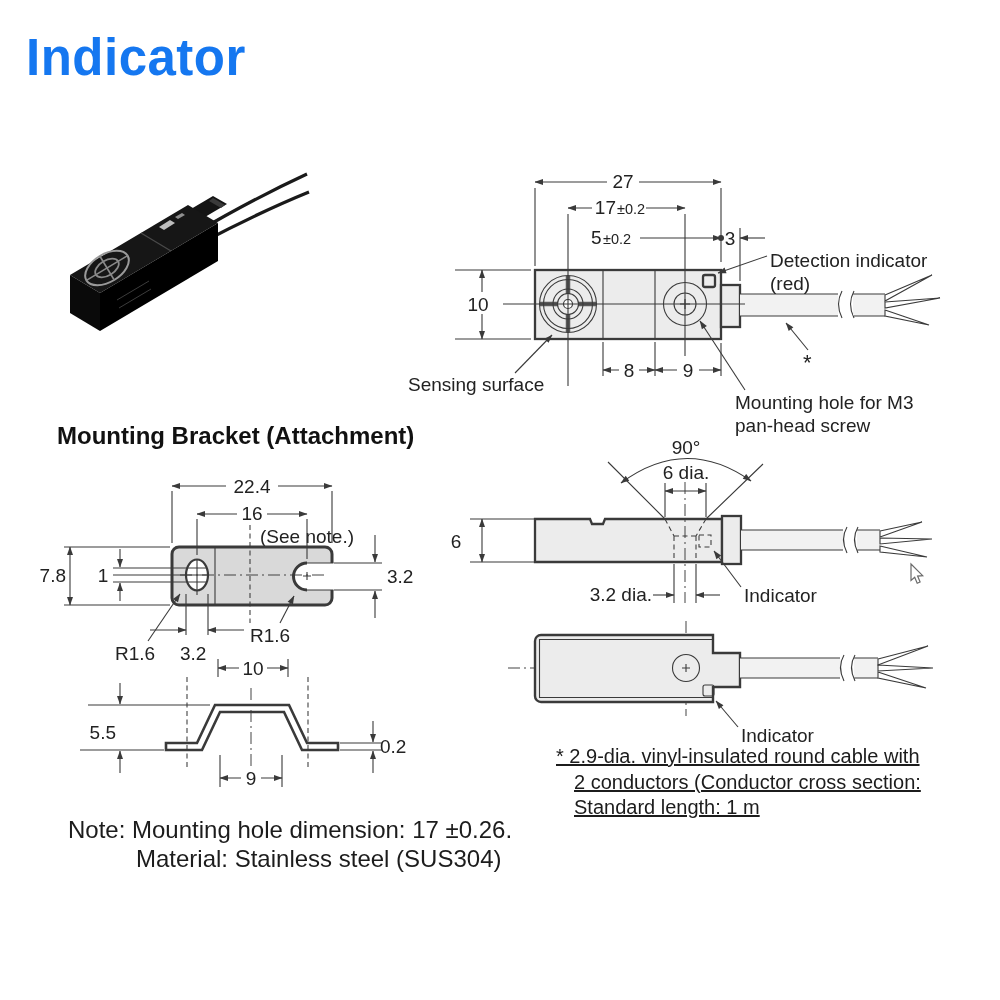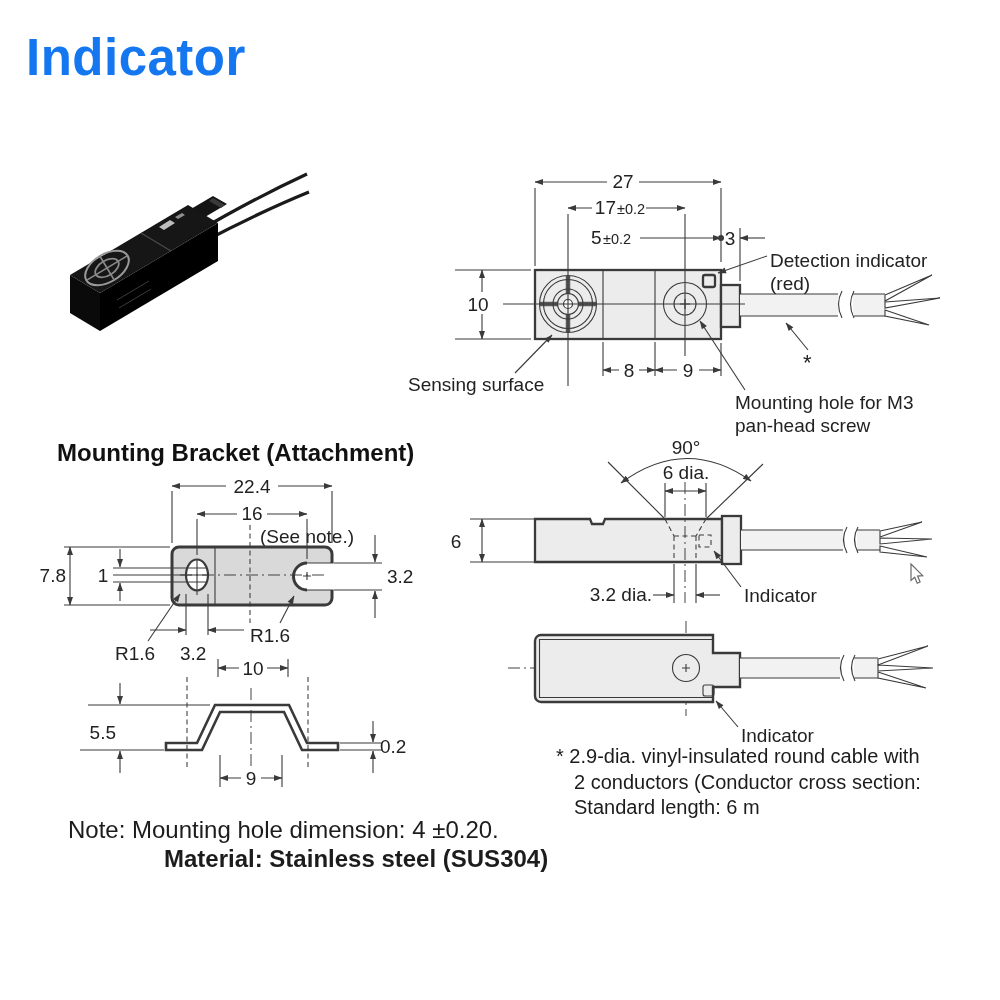--- a/index.html
+++ b/index.html
@@ -1,35 +1,35 @@
 <!DOCTYPE html>
 <html><head>
 <meta charset="utf-8">
 <style>
   html,body{margin:0;padding:0;}
   body{width:1000px;height:1000px;background:#ffffff;position:relative;overflow:hidden;
        font-family:"Liberation Sans",sans-serif;color:#222;}
   .abs{position:absolute;}
   #title{left:26px;top:28px;font-size:51px;font-weight:bold;color:#1577f0;letter-spacing:0.5px;}
-  #bracket-heading{left:57px;top:439px;font-size:24px;font-weight:bold;color:#111;}
+  #bracket-heading{left:57px;top:422px;font-size:24px;font-weight:bold;color:#111;}
   svg text{font-family:"Liberation Sans",sans-serif;fill:#222;stroke:none;}
   .dim{font-size:19px;}
   .tol{font-size:14.5px;}
   .lbl{font-size:19px;}
   .ast{font-size:22px;}
   .ln{stroke:#3a3a3a;stroke-width:1.1;fill:none;}
   .thick{stroke:#3a3a3a;stroke-width:2.3;fill:#ececec;}
   .thin{stroke:#3a3a3a;stroke-width:1.1;fill:none;}
   .dash{stroke:#3a3a3a;stroke-width:1.05;fill:none;stroke-dasharray:5,3.5;}
   .cdash{stroke:#3a3a3a;stroke-width:0.95;fill:none;stroke-dasharray:12,4,2,4;}
   .gap{fill:#ffffff;stroke:none;}
-  #footnote{left:556px;top:744px;font-size:20px;line-height:25.5px;color:#1c1c1c;}
+  #footnote{left:556px;top:744px;font-size:20px;line-height:25.5px;color:#1c1c1c;text-decoration:underline;}
   #footnote .ind{padding-left:18px;}
   #note{left:68px;top:816px;font-size:24px;line-height:28.5px;color:#1c1c1c;}
-  #note .l2{margin-left:96px;font-weight:bold;}
+  #note .l2{margin-left:68px;}
 </style>
 </head>
 <body>
 
 <div id="title" class="abs">Indicator</div>
 
 <svg class="abs" style="left:55px;top:150px;" width="280" height="215" viewBox="0 0 280 215">
   <g>
     <path d="M140,83 Q200,48 252,24" stroke="#1a1a1a" stroke-width="3.2" fill="none"></path>
     <path d="M148,92 Q205,62 254,42" stroke="#1a1a1a" stroke-width="3.2" fill="none"></path>
@@ -347,19 +347,19 @@
   </g>
   <g>
     <line x1="298" y1="119" x2="276" y2="93" class="ln" marker-end="url(#ah4)"></line>
     <text class="lbl" x="301" y="134">Indicator</text>
   </g>
 </svg>
 
 <div id="footnote" class="abs">
   <div>* 2.9-dia. vinyl-insulated round cable with</div>
   <div class="ind">2 conductors (Conductor cross section:</div>
-  <div class="ind">Standard length: 6 m</div>
+  <div class="ind">Standard length: 1 m</div>
 </div>
 
 <div id="note" class="abs">
-  <div>Note: Mounting hole dimension: 4 ±0.20.</div>
+  <div>Note: Mounting hole dimension: 17 ±0.26.</div>
   <div class="l2">Material: Stainless steel (SUS304)</div>
 </div>
 
 </body></html>

